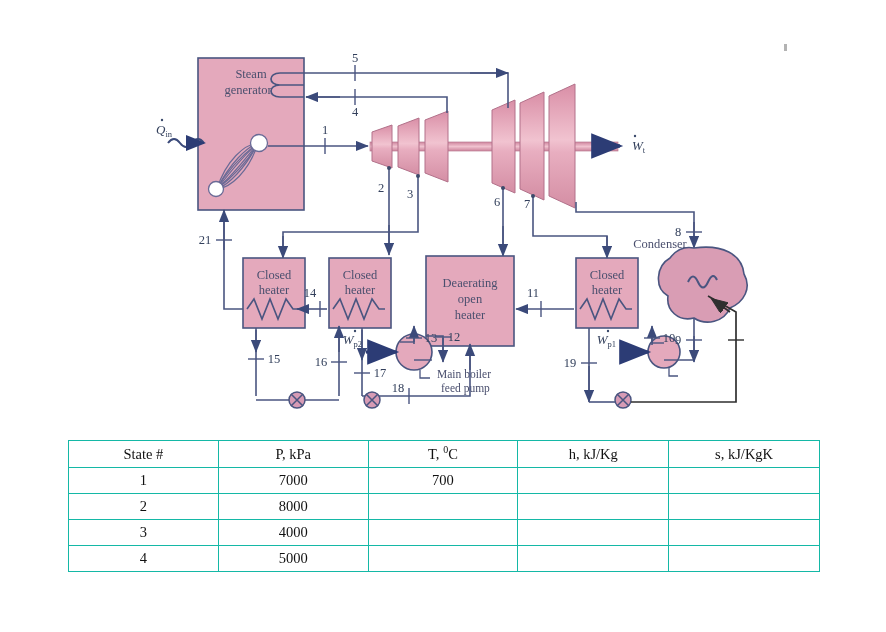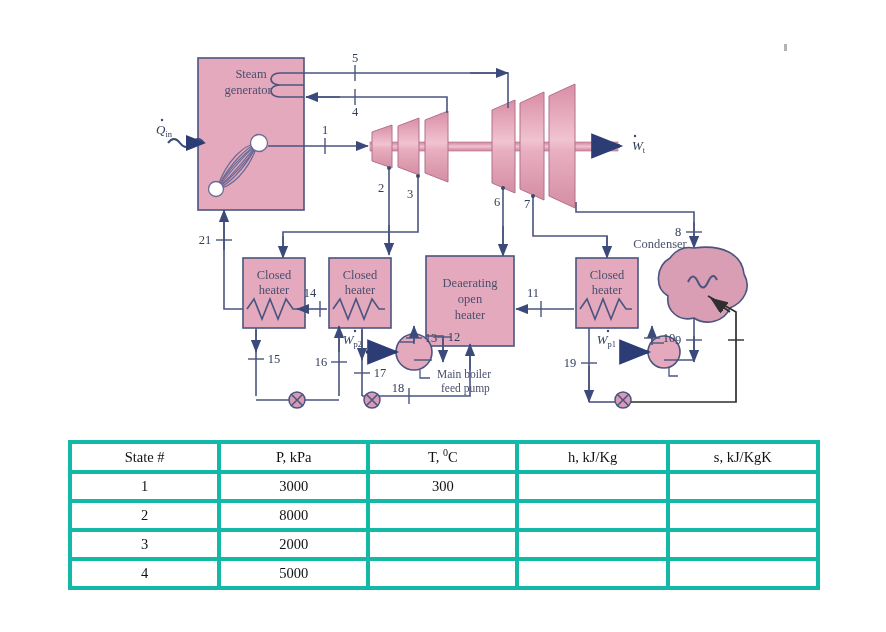--- a/index.html
+++ b/index.html
@@ -8,21 +8,21 @@
 
   
   #diagram{position:absolute;left:0;top:0;width:886px;height:420px;}
   #diagram svg{display:block;}
 
   
   #table-wrap{position:absolute;left:68px;top:440px;width:752px;}
   table.state-table{border-collapse:collapse;width:752px;
         font-family:"Liberation Serif",serif;}
   table.state-table th,table.state-table td{
-        border:4px solid #14b8a6;
+        border:1px solid #14b8a6;
         text-align:center;
         font-size:14.5px;
         font-weight:normal;
         height:25px;
         padding:0 2px;
         color:#111;
         background:#fff;}
   table.state-table th{height:26px;}
   table.state-table col.c0{width:150px;}
   table.state-table col.c1{width:150px;}
@@ -367,35 +367,35 @@
           <th>State #</th>
           <th>P, kPa</th>
           <th><span>T, </span><span class="sup-o">0</span><span>C</span></th>
           <th>h, kJ/Kg</th>
           <th>s, kJ/KgK</th>
         </tr>
       </thead>
       <tbody>
         <tr>
           <td>1</td>
-          <td>3000</td>
-          <td>300</td>
+          <td>7000</td>
+          <td>700</td>
           <td></td>
           <td></td>
         </tr>
         <tr>
           <td>2</td>
           <td>8000</td>
           <td></td>
           <td></td>
           <td></td>
         </tr>
         <tr>
           <td>3</td>
-          <td>2000</td>
+          <td>4000</td>
           <td></td>
           <td></td>
           <td></td>
         </tr>
         <tr>
           <td>4</td>
           <td>5000</td>
           <td></td>
           <td></td>
           <td></td>

